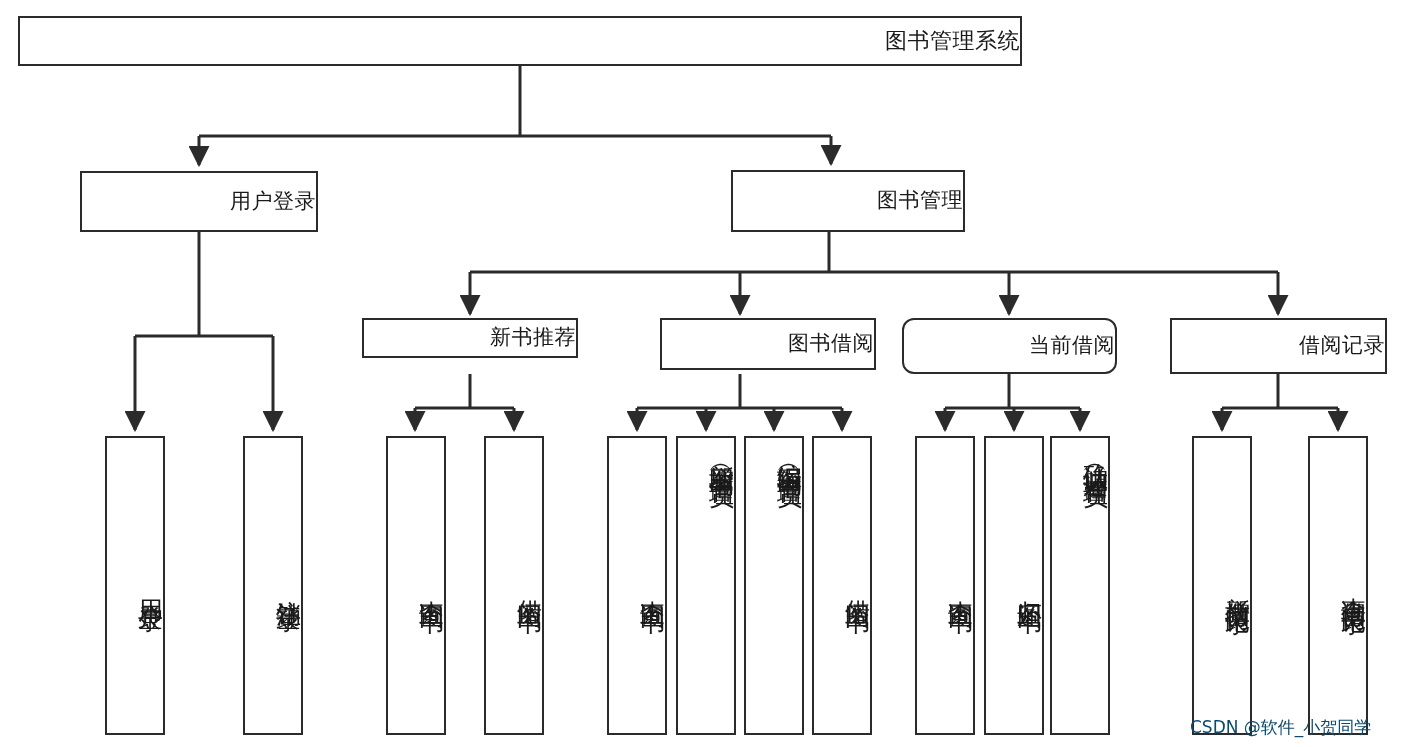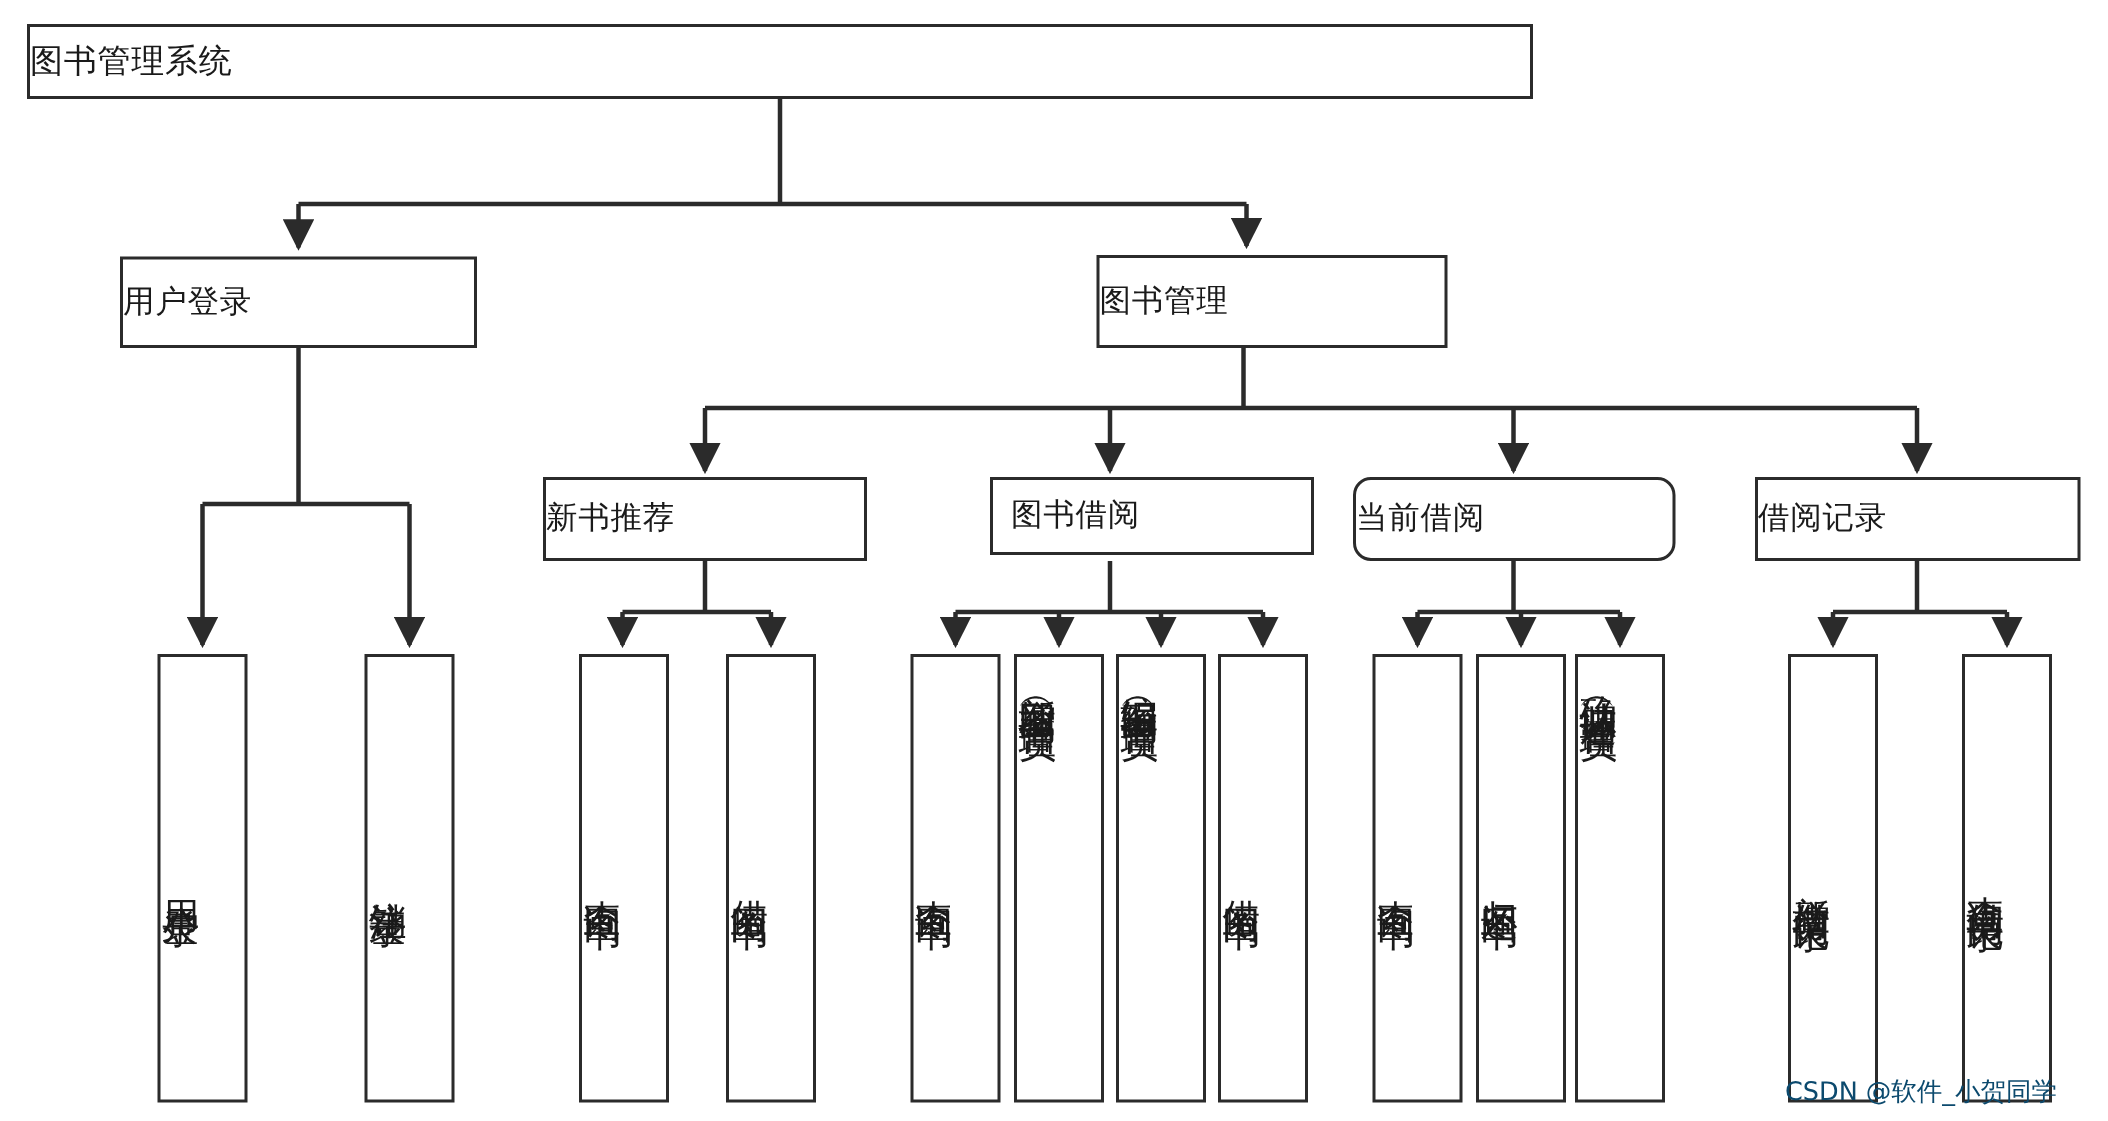--- a/index.html
+++ b/index.html
@@ -24,23 +24,22 @@
     width: 1405px;
     height: 747px;
   }
   .node {
     position: absolute;
     box-sizing: border-box;
     border: 2.5px solid #2b2b2b;
     background: #ffffff;
     display: flex;
     align-items: center;
-    justify-content: flex-start;
+    justify-content: flex-end;
     color: #1a1a1a;
-    font-family: Liberation Serif, serif;
   }
   .node .lbl {
     display: block;
     text-align: center;
     line-height: 1.04;
     letter-spacing: 0.5px;
   }
   
   .node.horiz .lbl {
     font-size: 21px;
@@ -133,21 +132,21 @@
     <span class="lbl">图书管理系统</span>
   </div>
 
   <div class="node horiz" style="left:80px; top:171px; width:238px; height:61px;">
     <span class="lbl">用户登录</span>
   </div>
   <div class="node horiz" style="left:712px; top:170px; width:234px; height:62px;margin-left:19px;">
     <span class="lbl">图书管理</span>
   </div>
 
-  <div class="node horiz" style="left:362px; top:318px; width:216px; height:56px;">
+  <div class="node horiz" style="left:362px; top:318px; width:216px; height:40px;">
     <span class="lbl">新书推荐</span>
   </div>
   <div class="node horiz" style="left:660px; top:318px; width:216px; height:52px;padding-left:12px;">
     <span class="lbl">图书借阅</span>
   </div>
   <div class="node horiz" style="left:902px; top:318px; width:215px; height:56px;border-radius:12px;">
     <span class="lbl">当前借阅</span>
   </div>
   <div class="node horiz" style="left:1170px; top:318px; width:217px; height:56px;">
     <span class="lbl">借阅记录</span>

